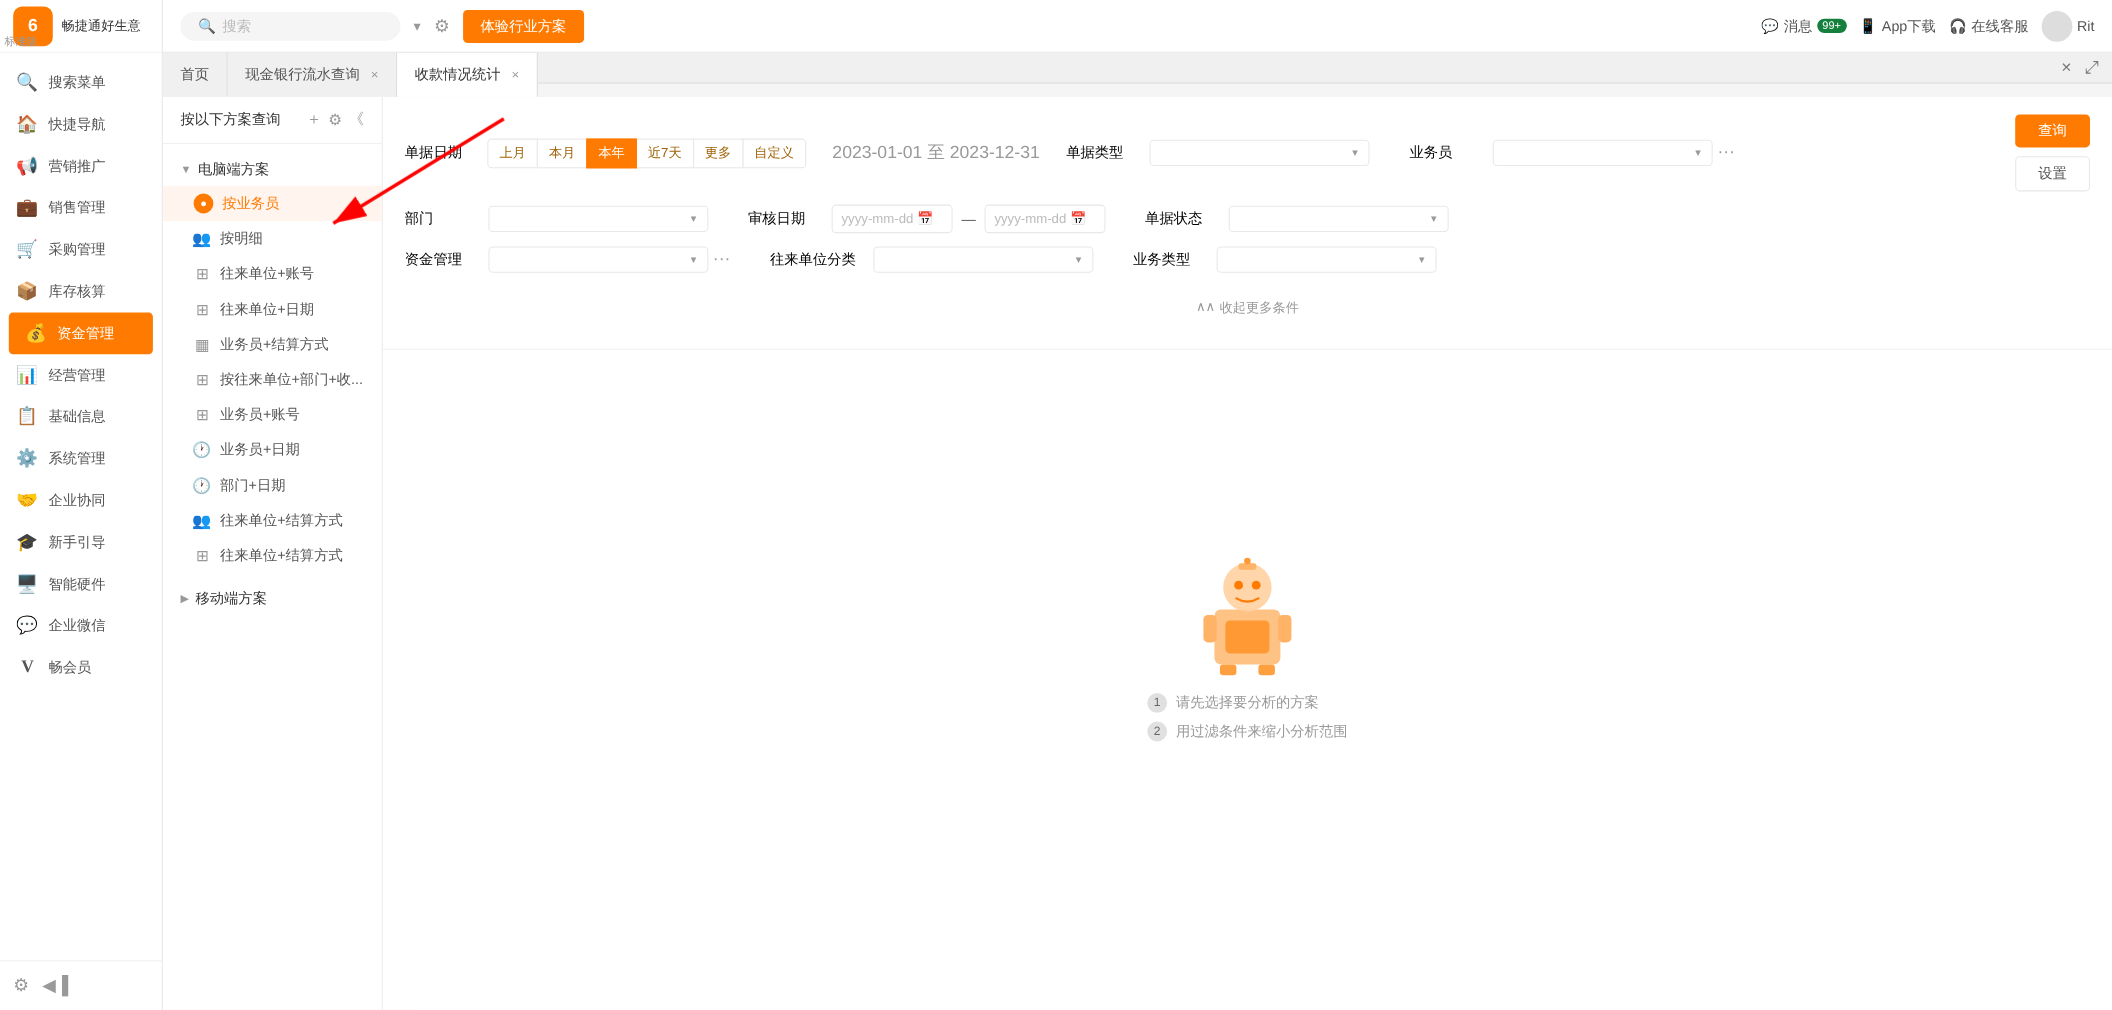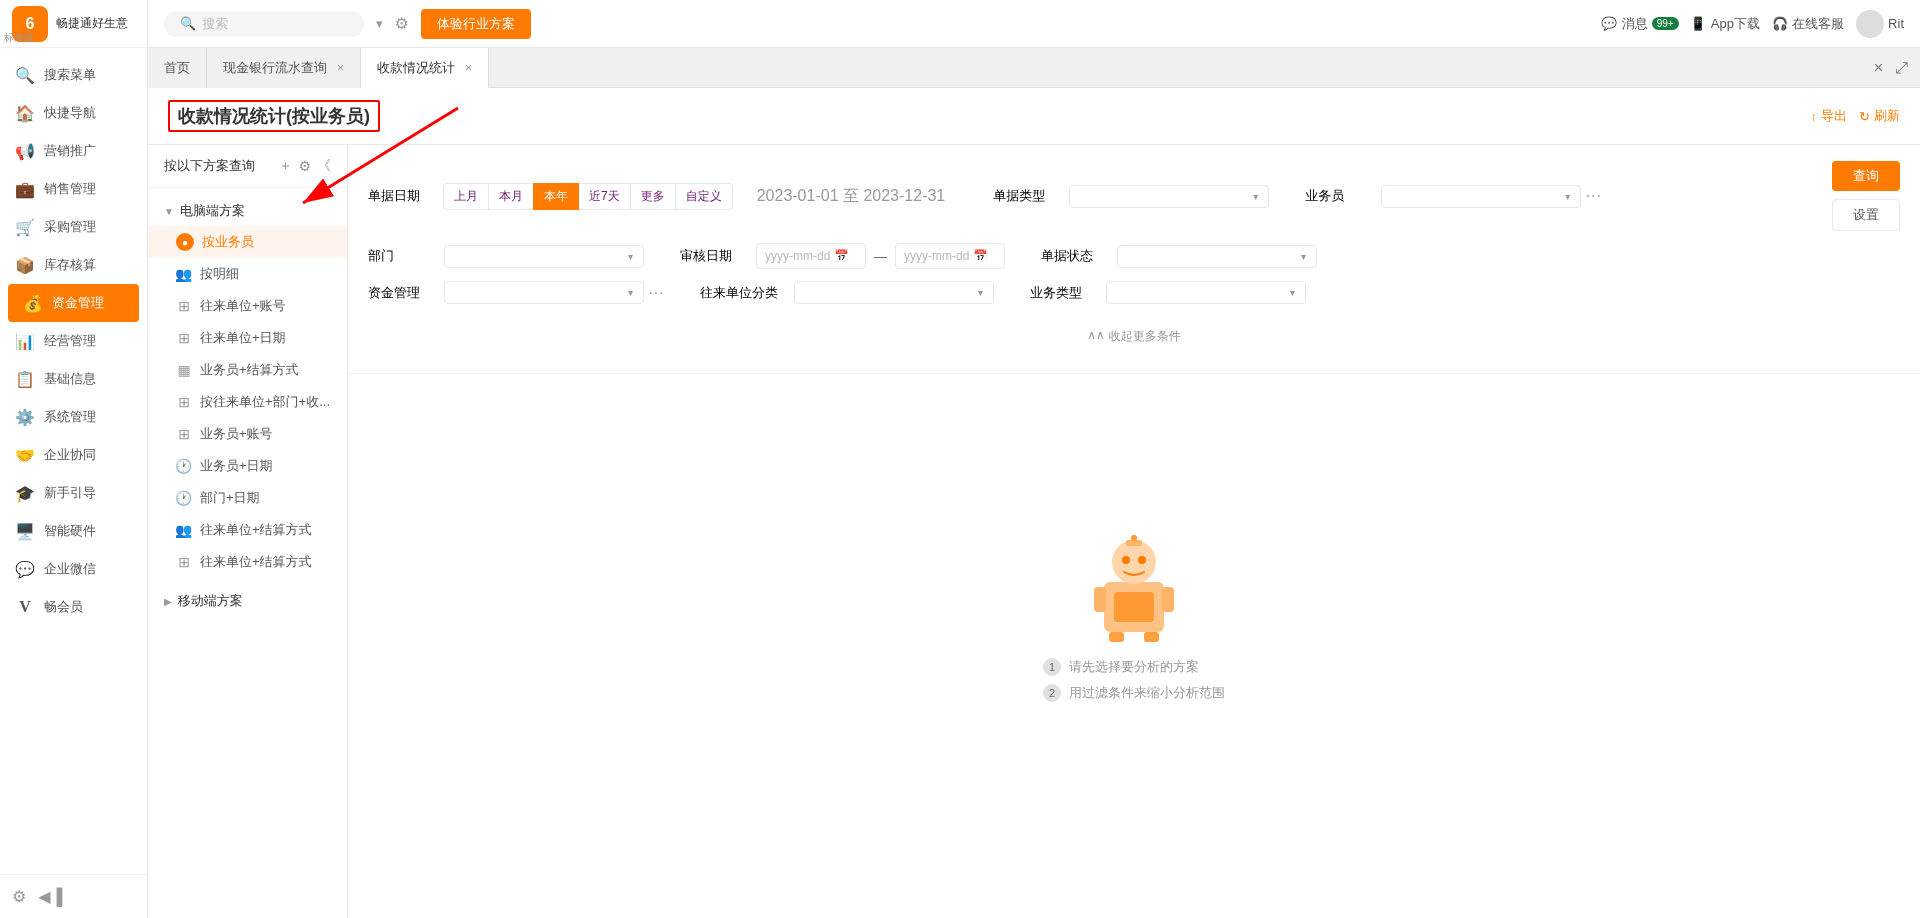--- a/index.html
+++ b/index.html
@@ -47,22 +47,22 @@
     .btn-orange {
       background: #ff7a00; color: #fff; border: none; border-radius: 4px;
       padding: 6px 16px; cursor: pointer; font-size: 13px;
     }
     .top-action-item { display: flex; align-items: center; gap: 4px; cursor: pointer; color: #555; font-size: 13px; }
     .badge { background: #15803d; color: #fff; border-radius: 10px; padding: 1px 5px; font-size: 10px; }
     .user-avatar { width: 28px; height: 28px; border-radius: 50%; background: #ddd; }
 
     
     .tab-bar {
-      position: fixed; left: 148px; top: 48px; right: 0; height: 40px;
-      background: #f0f0f0; display: flex; align-items: center; z-index: 99;
+      position: fixed; left: 148px; top: 48px; right: 0; height: 28px;
+      background: #f0f0f0; display: flex; z-index: 99;
       border-bottom: 1px solid #ddd;
     }
     .tab {
       height: 40px; display: flex; align-items: center; padding: 0 16px; gap: 6px;
       cursor: pointer; font-size: 13px; color: #555; border-right: 1px solid #ddd;
       background: #f0f0f0; white-space: nowrap;
     }
     .tab.active { background: #fff; color: #333; font-weight: 500; }
     .tab-home { color: #555; }
     .tab-close { font-size: 12px; color: #999; margin-left: 4px; cursor: pointer; }
@@ -122,21 +122,21 @@
 
     
     .right-panel {
       flex: 1; background: #fff; display: flex; flex-direction: column;
     }
     .filter-area { padding: 16px 20px; border-bottom: 1px solid #f0f0f0; }
     .filter-row { display: flex; align-items: center; gap: 16px; margin-bottom: 12px; }
     .filter-label { color: #000000; font-size: 13px; white-space: nowrap; min-width: 60px; }
     .filter-date-group { display: flex; align-items: center; gap: 0; }
     .date-btn {
-      padding: 4px 10px; font-size: 12px; cursor: pointer; color: #701a75;
+      padding: 4px 10px; font-size: 12px; cursor: pointer; color: #a16207;
       border: 1px solid #e8e8e8; background: #fff; margin-left: -1px;
     }
     .date-btn:first-child { border-radius: 4px 0 0 4px; }
     .date-btn:last-child { border-radius: 0 4px 4px 0; }
     .date-btn.active { background: #ff7a00; color: #fff; border-color: #ff7a00; z-index: 1; }
     .date-range-text { font-size: 16px; color: #999; margin-left: 8px; }
 
     .filter-select {
       display: flex; align-items: center; border: 1px solid #e8e8e8; border-radius: 4px;
       padding: 5px 10px; min-width: 160px; cursor: pointer; background: #fff;
@@ -297,33 +297,20 @@
     <span class="tab-close">×</span>
   </div>
   <div class="tab-bar-actions">
     <span class="tab-bar-btn">×</span>
     <span class="tab-bar-btn">⤢</span>
   </div>
 </div>
 
 <div class="main-content">
 
-  <div class="page-header">
-    <div class="page-title">收款情况统计(按业务员)</div>
-    <div class="page-header-actions">
-      <div class="btn-text">
-        <span>↑</span>
-        <span>导出</span>
-      </div>
-      <div class="btn-text">
-        <span>↻</span>
-        <span>刷新</span>
-      </div>
-    </div>
-  </div>
 
   <div class="content-area">
 
     <div class="left-panel">
       <div class="panel-header">
         <span>按以下方案查询</span>
         <div class="panel-header-icons">
           <span class="icon-btn-sm">＋</span>
           <span class="icon-btn-sm">⚙</span>
           <span class="icon-btn-sm">《</span>
@@ -397,21 +384,21 @@
           <div class="filter-date-group">
             <button class="date-btn">上月</button>
             <button class="date-btn">本月</button>
             <button class="date-btn active">本年</button>
             <button class="date-btn">近7天</button>
             <button class="date-btn">更多</button>
             <button class="date-btn">自定义</button>
           </div>
           <span class="date-range-text">2023-01-01 至 2023-12-31</span>
 
-          <span class="filter-label" style="margin-left:32px;">单据类型</span>
+          <span class="filter-label" style="margin-left:8px;">单据类型</span>
           <div class="filter-select" style="min-width:200px;">
             <span></span>
             <span class="chevron">▾</span>
           </div>
 
           <span class="filter-label" style="margin-left:20px;">业务员</span>
           <div style="display:flex;align-items:center;gap:4px;">
             <div class="filter-select" style="min-width:200px;">
               <span></span>
               <span class="chevron">▾</span>

